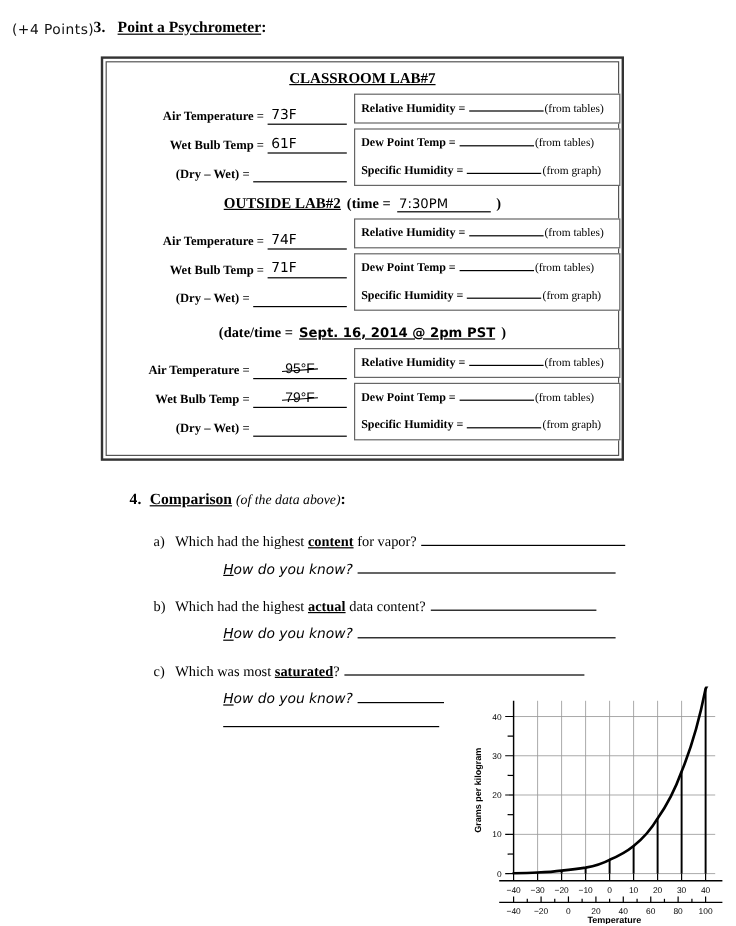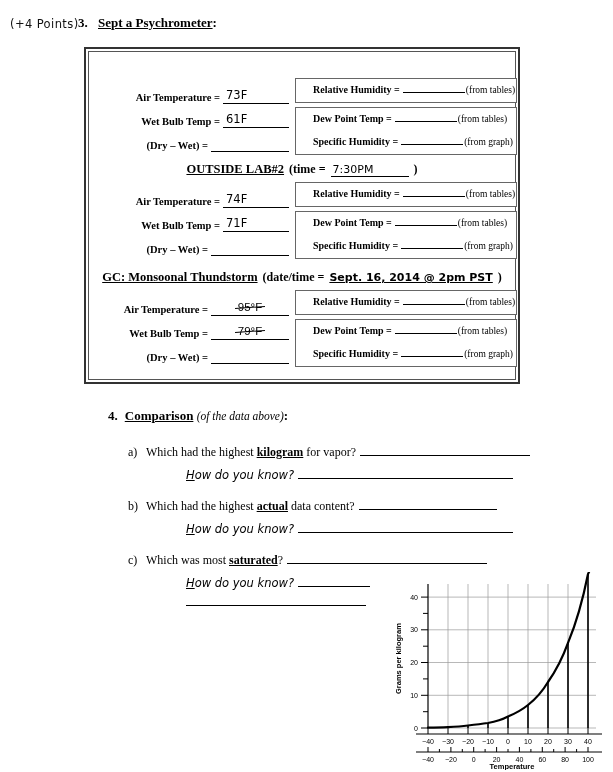--- a/index.html
+++ b/index.html
@@ -152,21 +152,21 @@
   }
 
   
   .right-col {
     position: absolute;
     left: 206px;
     width: 222px;
   }
   .rbox {
     border: 1px solid #666;
-    padding: 3px 17px;
+    padding: 3px 5px;
     margin-bottom: 4px;
     background: #fff;
   }
   .rrow {
     display: flex;
     align-items: baseline;
     font-size: 10px;
     font-weight: bold;
     white-space: nowrap;
     height: 17px;
@@ -227,27 +227,28 @@
   .graph-wrap svg { display: block; }
   .gtext { font-family: "Liberation Sans", sans-serif; font-size: 7px; fill: #000; }
   .gtext-b { font-family: "Liberation Sans", sans-serif; font-size: 7.5px; font-weight: bold; fill: #000; }
 </style>
 </head>
 <body>
 
 <div class="q3-header">
   <span class="points">(+4 Points)</span>
   <span class="q3-num">3.</span>
-  <span class="q3-title"><span class="u">Sept a Psychrometer</span><span>:</span></span>
+  <span class="q3-title"><span class="u">Point a Psychrometer</span><span>:</span></span>
 </div>
 
 <div class="frame">
 <div class="frame-inner">
 
   <div class="block block-classroom">
+    <div class="block-title"><span class="u">CLASSROOM  LAB#7</span></div>
 
     <div class="left-col" style="top:22px;">
       <div class="lc-row">
         <span class="lc-label">Air Temperature =</span>
         <span class="lc-blank">73F</span>
       </div>
       <div class="lc-row">
         <span class="lc-label">Wet Bulb Temp =</span>
         <span class="lc-blank">61F</span>
       </div>
@@ -321,21 +322,20 @@
           <span class="r-label">Specific Humidity =</span>
           <span class="r-blank"></span>
           <span class="r-note">(from graph)</span>
         </div>
       </div>
     </div>
   </div>
 
   <div class="block block-gc">
     <div class="title-row">
-      <span class="lbl-u">GC: Monsoonal Thundstorm</span>
       <span class="paren">(date/time =</span>
       <span class="hand-val ul">Sept. 16, 2014 @ 2pm PST</span>
       <span class="paren">)</span>
     </div>
 
     <div class="left-col" style="top:22px;">
       <div class="lc-row">
         <span class="lc-label">Air Temperature =</span>
         <span class="lc-blank wide center"><span class="strike">95°F</span></span>
       </div>
@@ -374,21 +374,21 @@
 
 </div>
 </div>
 
 <div class="q4">
   <div class="q4-head">
     <span class="num">4.</span><span class="u">Comparison</span> <span class="ital">(of the data above)</span><span>:</span>
   </div>
 
   <div class="qitem" style="top:34px;">
-    <span class="mark">a)</span><span class="qtext"><span>Which had the highest </span><span class="u">kilogram</span><span> for vapor?</span></span><span class="ansline" style="width:170px;"></span>
+    <span class="mark">a)</span><span class="qtext"><span>Which had the highest </span><span class="u">content</span><span> for vapor?</span></span><span class="ansline" style="width:170px;"></span>
   </div>
   <div class="howrow" style="top:57px;">
     <span class="how"><span class="u">H</span><span>ow do you know?</span></span><span class="ansline" style="width:215px;"></span>
   </div>
 
   <div class="qitem" style="top:88px;">
     <span class="mark">b)</span><span class="qtext"><span>Which had the highest </span><span class="u">actual</span><span> data content?</span></span><span class="ansline" style="width:138px;"></span>
   </div>
   <div class="howrow" style="top:111px;">
     <span class="how"><span class="u">H</span><span>ow do you know?</span></span><span class="ansline" style="width:215px;"></span>

